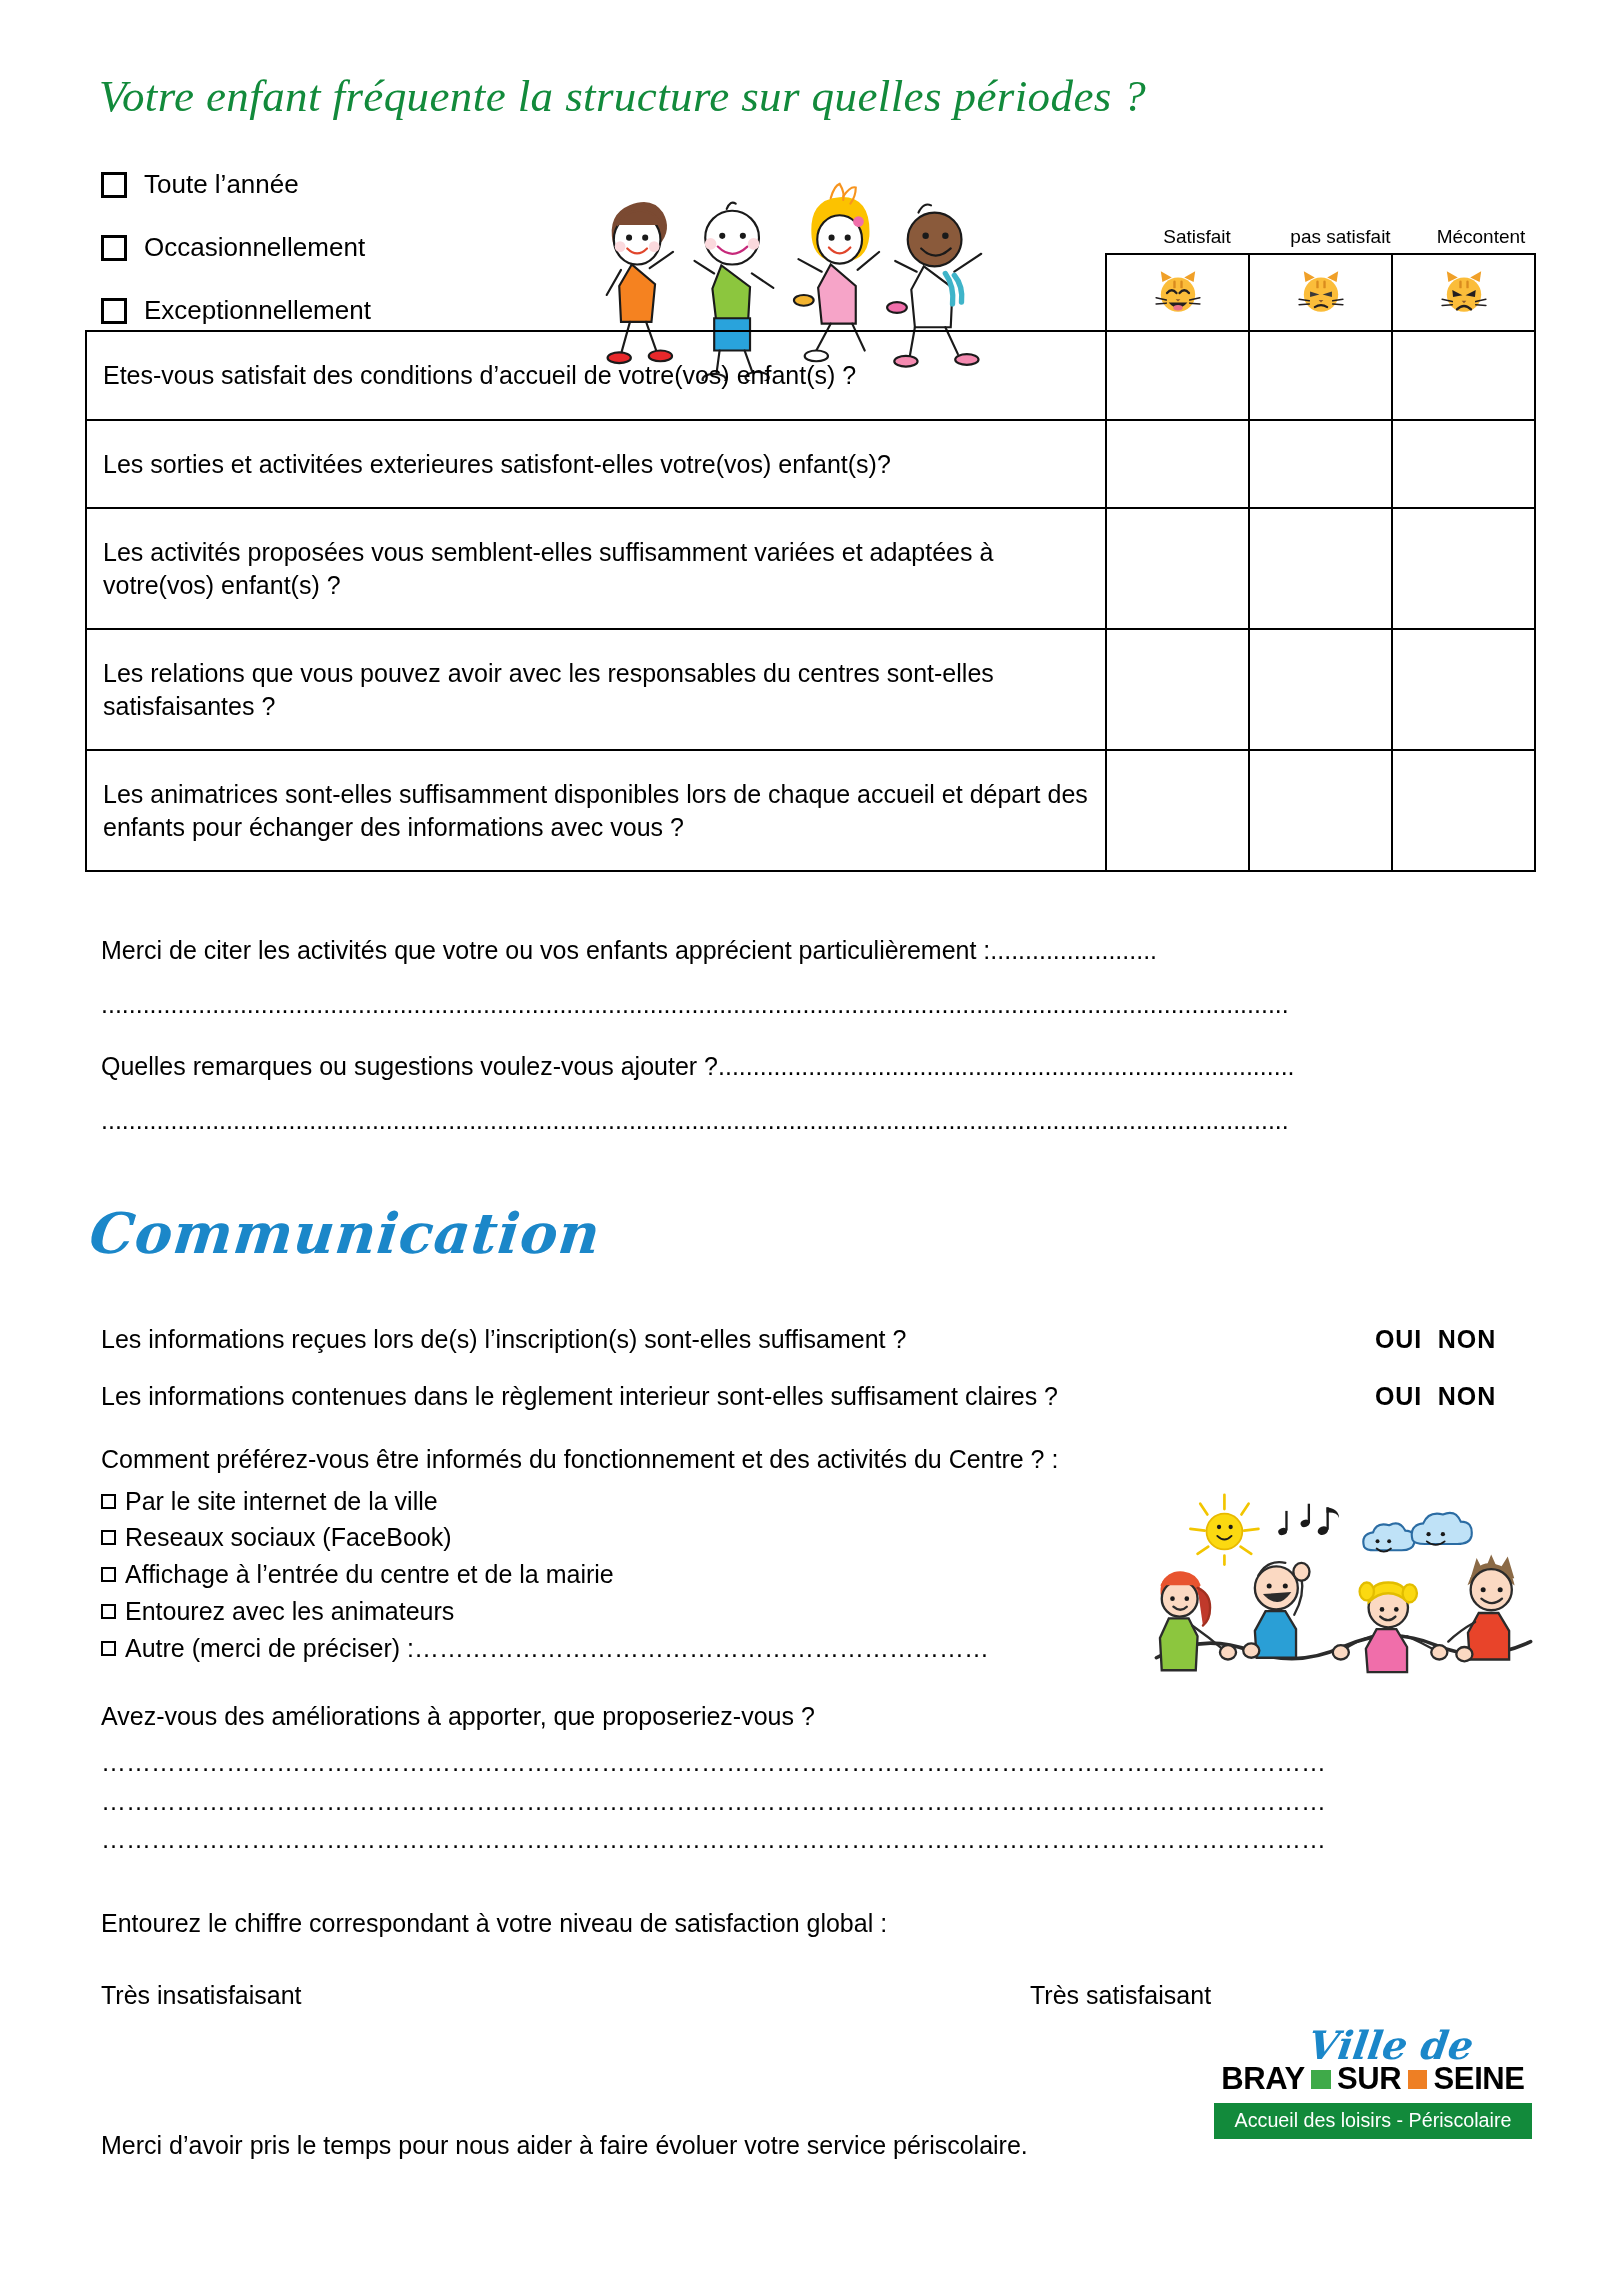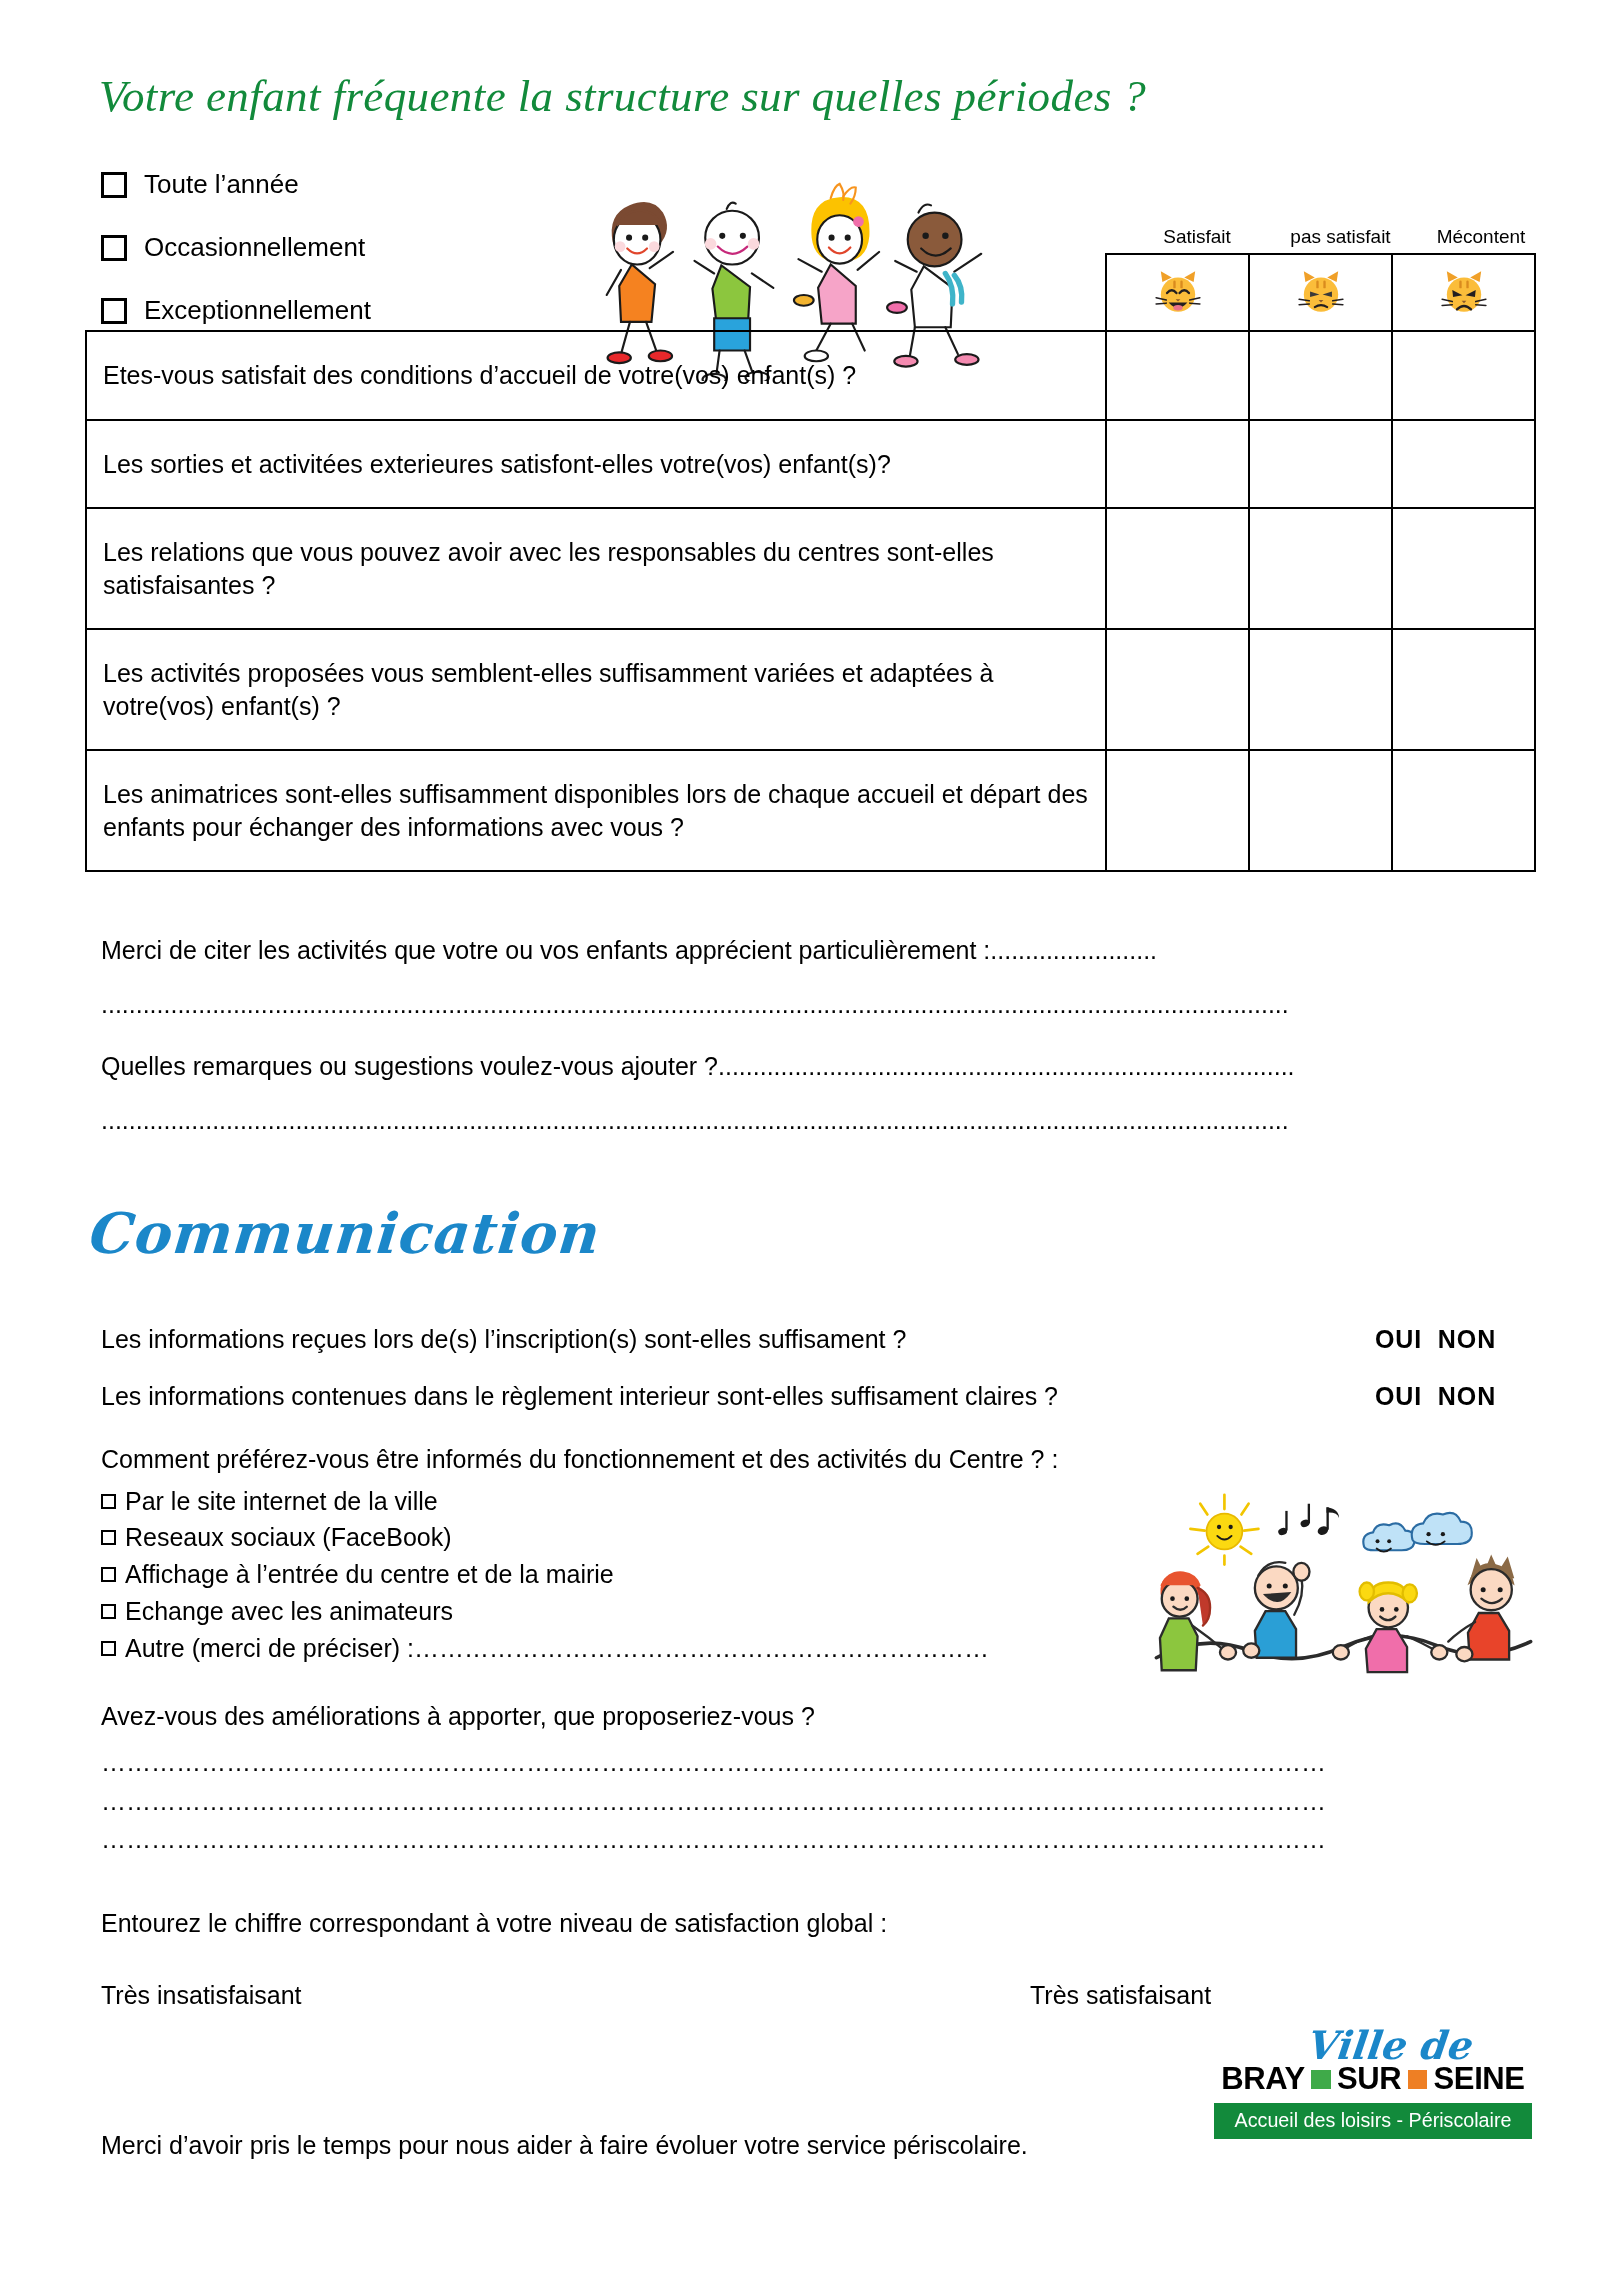--- a/index.html
+++ b/index.html
@@ -344,27 +344,27 @@
       <td class="opt"></td>
       <td class="opt"></td>
     </tr>
     <tr>
       <td class="qcell">Les sorties et activitées exterieures satisfont-elles votre(vos) enfant(s)?</td>
       <td class="opt"></td>
       <td class="opt"></td>
       <td class="opt"></td>
     </tr>
     <tr>
-      <td class="qcell">Les relations que vous pouvez avoir avec les responsables du centres sont-elles satisfaisantes ?</td>
+      <td class="qcell">Les activités proposées vous semblent-elles suffisamment variées et adaptées à votre(vos) enfant(s) ?</td>
       <td class="opt"></td>
       <td class="opt"></td>
       <td class="opt"></td>
     </tr>
     <tr>
-      <td class="qcell">Les activités proposées vous semblent-elles suffisamment variées et adaptées à votre(vos) enfant(s) ?</td>
+      <td class="qcell">Les relations que vous pouvez avoir avec les responsables du centres sont-elles satisfaisantes ?</td>
       <td class="opt"></td>
       <td class="opt"></td>
       <td class="opt"></td>
     </tr>
     <tr>
       <td class="qcell">Les animatrices sont-elles suffisamment disponibles lors de chaque accueil et départ des enfants pour échanger des informations avec vous ?</td>
       <td class="opt"></td>
       <td class="opt"></td>
       <td class="opt"></td>
     </tr>
@@ -402,21 +402,21 @@
   <div class="choice-row" style="left:101px; top:1487px;">
     <span class="cbx-small"></span><span>Par le site internet de la ville</span>
   </div>
   <div class="choice-row" style="left:101px; top:1523px;">
     <span class="cbx-small"></span><span>Reseaux sociaux (FaceBook)</span>
   </div>
   <div class="choice-row" style="left:101px; top:1560px;">
     <span class="cbx-small"></span><span>Affichage à l’entrée du centre et de la mairie</span>
   </div>
   <div class="choice-row" style="left:101px; top:1597px;">
-    <span class="cbx-small"></span><span>Echange avec les animateurs</span>
+    <span class="cbx-small"></span><span>Entourez avec les animateurs</span>
   </div>
   <div class="choice-row" style="left:101px; top:1634px;">
     <span class="cbx-small"></span><span>Autre (merci de préciser) :</span><span class="dots">……………………………………………………………</span>
   </div>
 
   <div class="kids-bottom">
     <svg viewBox="0 0 430 215" width="385" height="193" aria-hidden="true">
 
       <g stroke="#f2c500" stroke-width="3" stroke-linecap="round">
         <line x1="82" y1="14" x2="82" y2="30"></line>

